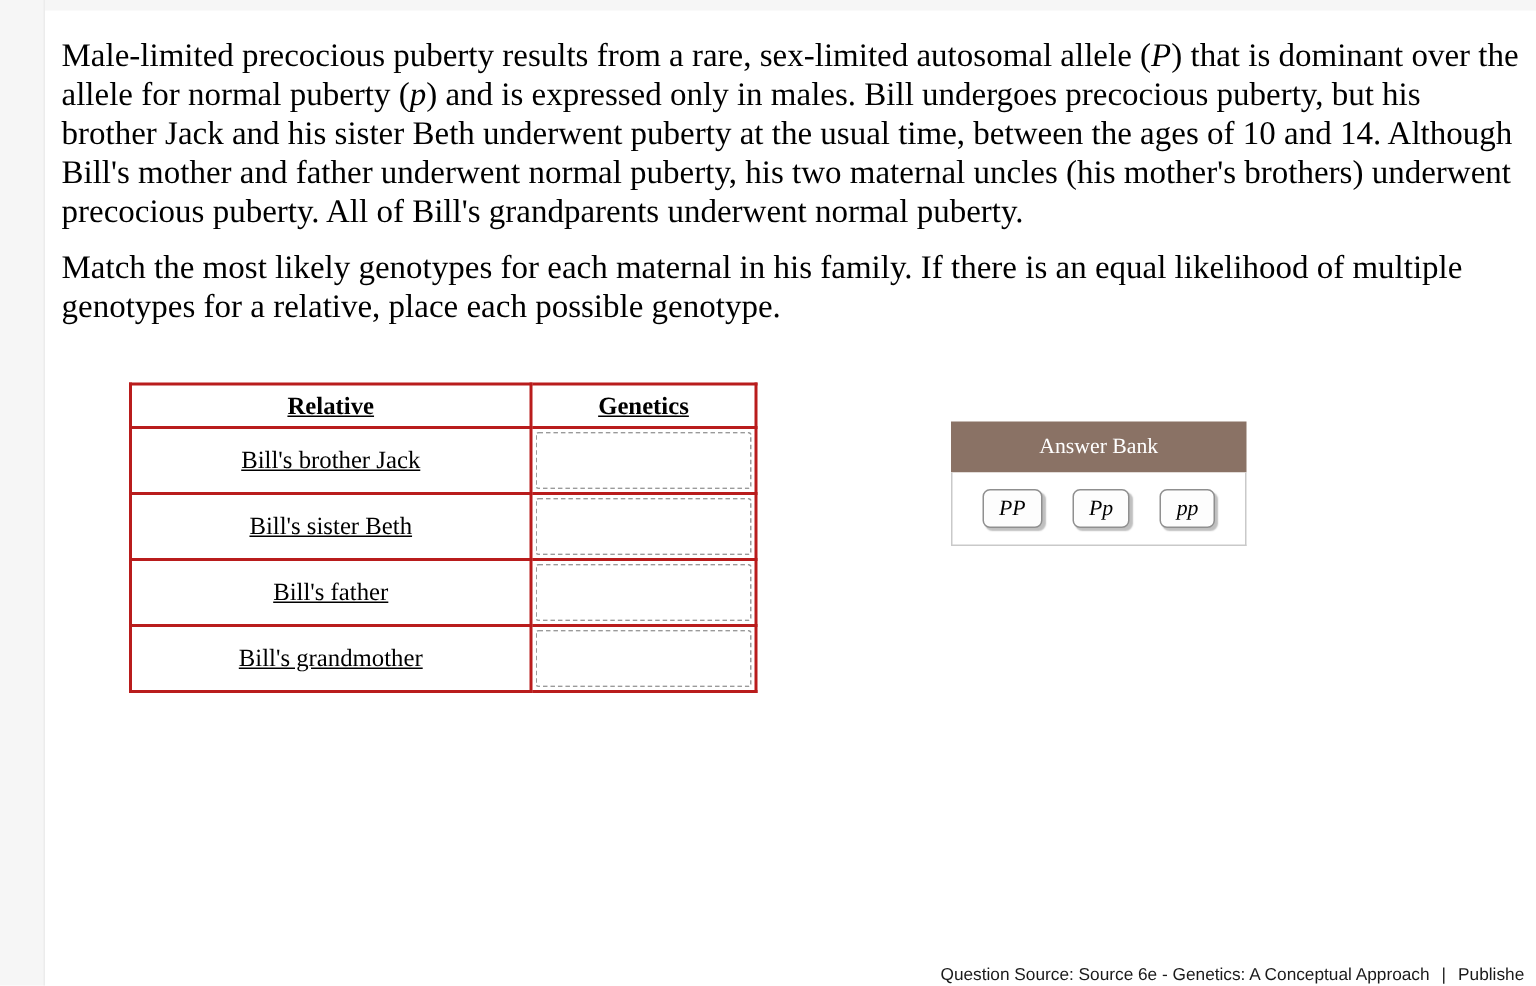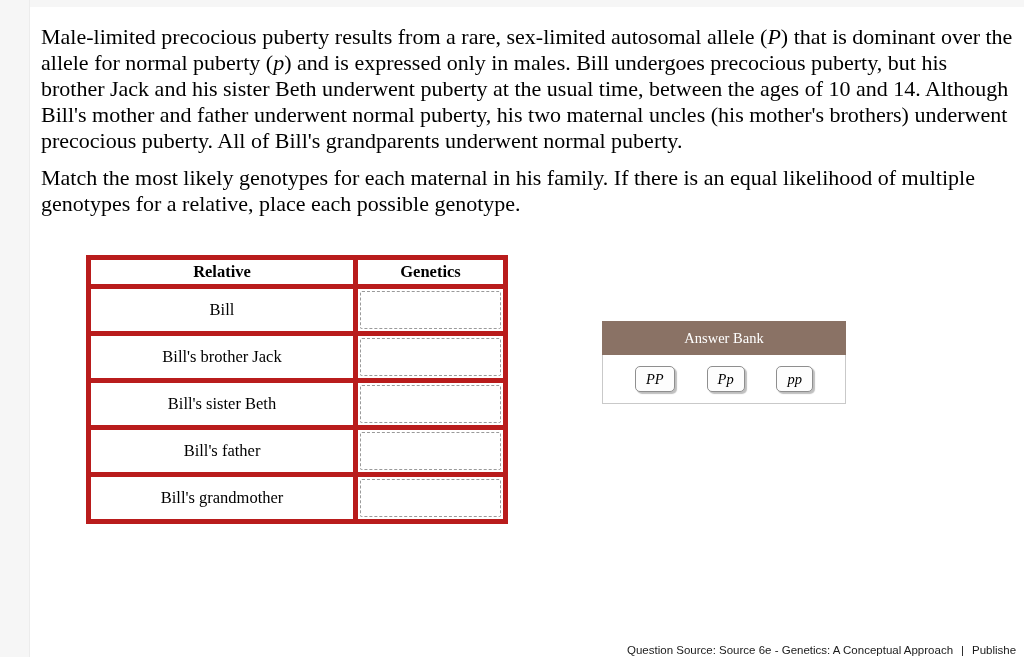--- a/index.html
+++ b/index.html
@@ -29,57 +29,58 @@
   .ital { font-style:italic; }
 
   
   table.genotype-table {
     position:absolute; left:86px; top:255px;
     border-collapse:collapse;
     border:2px solid #2b2b2b;
     background:#fff;
   }
   table.genotype-table th, table.genotype-table td {
-    border:5px solid #b91c1c;
+    border:2px solid #b91c1c;
+    text-decoration:underline;
   }
   table.genotype-table th {
     font-size:16.5px; font-weight:bold;
     height:29px; text-align:center;
   }
   td.relative-cell {
     width:267px; height:44px;
     text-align:center; vertical-align:middle;
     font-size:16.5px;
   }
   td.geno-cell { width:150px; height:44px; padding:0; vertical-align:middle; }
   .dropzone {
     margin:2px; height:38px;
     border:1px dashed #9a9a9a;
     border-radius:2px;
     background:#fff;
   }
 
   
   .answer-bank {
-    position:absolute; left:602px; top:281px; width:244px;margin-top:40px;
+    position:absolute; left:634px; top:281px; width:197px;
   }
   .ab-header {
     height:34px;
     background:#8a7265;
     color:#ffffff;
     font-size:14.5px;
     display:flex; align-items:center; justify-content:center;
   }
   .ab-body {
     height:49px;
     background:#ffffff;
     border:1px solid #c9c9c9;
     border-top:none;
     display:flex; align-items:center; justify-content:space-between;
-    padding:0 32px;
+    padding:0 20px;
   }
   .chip {
     font-family:"Liberation Serif", serif;
     font-style:italic;
     font-size:14.5px;
     line-height:1;
     padding:5px 10px;
     background:#fdfdfd;
     border:1px solid #8f8f8f;
     border-radius:5px;
@@ -110,26 +111,20 @@
 
 <table class="genotype-table">
   <thead>
     <tr>
       <th>Relative</th>
       <th>Genetics</th>
     </tr>
   </thead>
   <tbody>
     <tr>
-      <td class="relative-cell">Bill</td>
-      <td class="geno-cell">
-          <div class="dropzone"></div>
-        </td>
-    </tr>
-    <tr>
       <td class="relative-cell">Bill's brother Jack</td>
       <td class="geno-cell">
           <div class="dropzone"></div>
         </td>
     </tr>
     <tr>
       <td class="relative-cell">Bill's sister Beth</td>
       <td class="geno-cell">
           <div class="dropzone"></div>
         </td>

